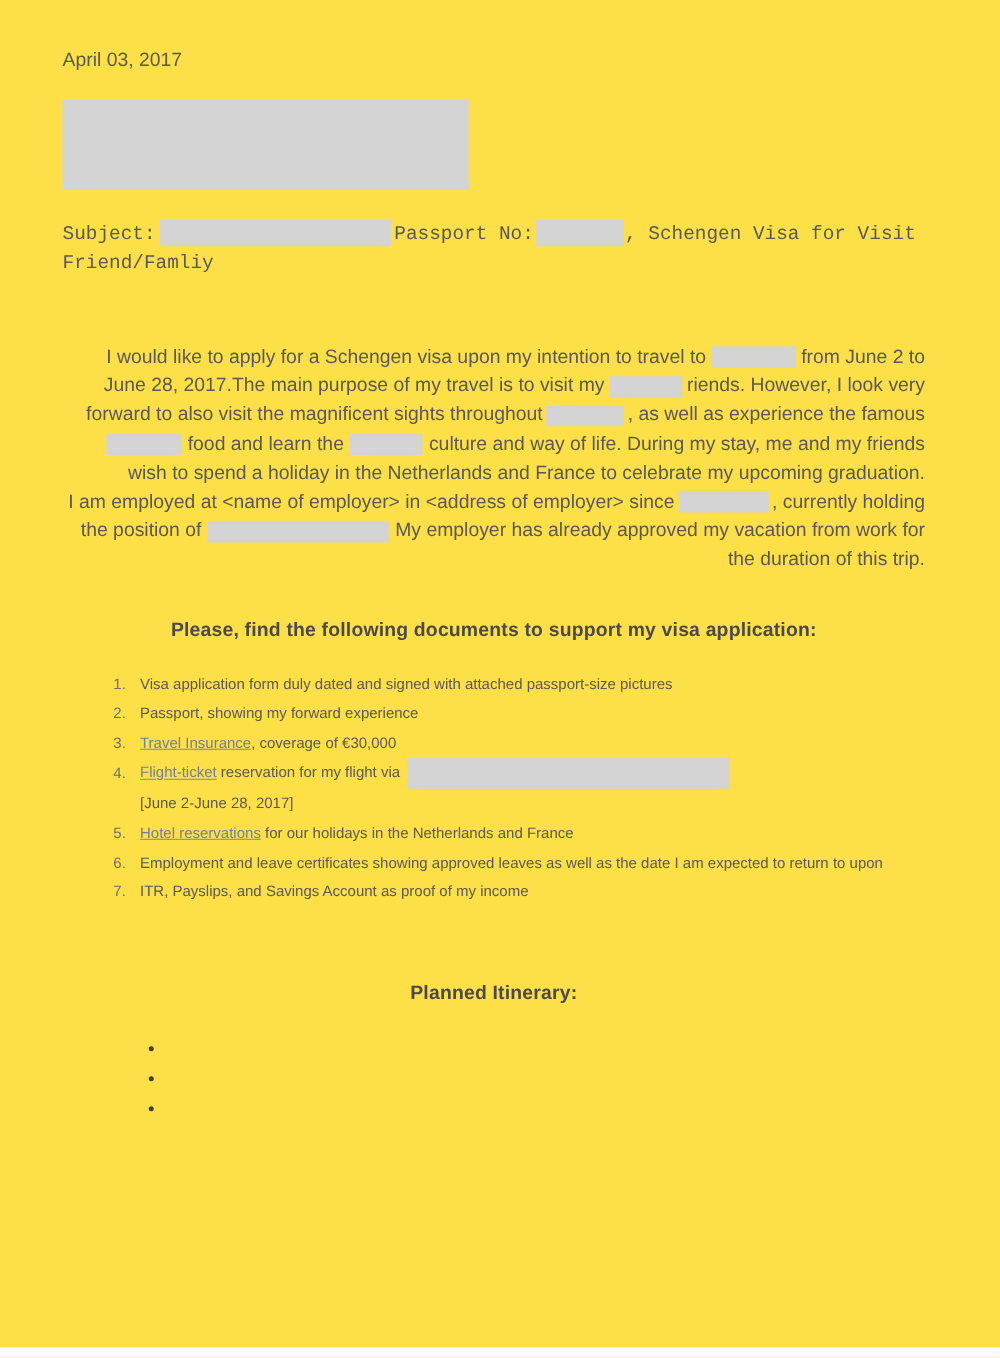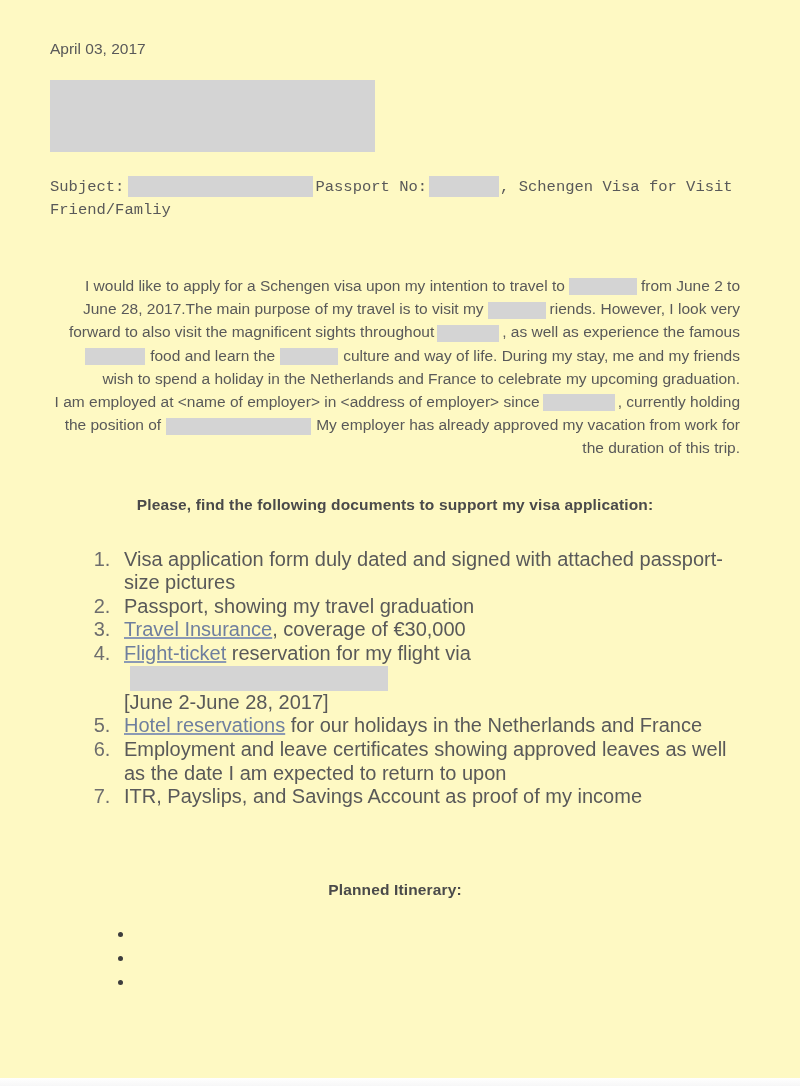--- a/index.html
+++ b/index.html
@@ -11,21 +11,21 @@
     width: 800px;
     height: 1086px;
     position: relative;
     font-family: "Liberation Sans", sans-serif;
     color: #595959;
     overflow: hidden;
   }
   .page {
     position: absolute;
     inset: 0;
-    background: #fef9c3;
+    background: #fde047;
   }
   .bottom-band {
     position: absolute;
     left: 0;
     right: 0;
     bottom: 0;
     height: 8px;
     background: linear-gradient(to bottom, #ffffff 0%, #fafafa 60%, #f7f7f8 100%);
   }
   .content {
@@ -80,23 +80,23 @@
     font-size: 15.5px;
     font-weight: bold;
     color: #4a4a4a;
     line-height: 22px;
     letter-spacing: 0.15px;
     text-align: center;
   }
 
   
   ol.docs {
-    margin: 12px;
+    margin: 0;
     padding: 0 0 0 54px;
-    font-size: 20px;
+    font-size: 12px;
     line-height: 23.6px;
     color: #595959;
   }
   ol.docs > li {
     padding-left: 8px;
     margin: 0;
   }
   ol.docs > li::marker {
     color: #6e6e6e;
   }
@@ -156,21 +156,21 @@
 
     <div class="heading-bold">Please, find the following documents to support my visa application:</div>
 
     <div class="spacer-20"></div>
 
     <ol class="docs">
       <li>
         <span>Visa application form duly dated and signed with attached passport-size pictures</span>
       </li>
       <li>
-        <span>Passport, showing my travel graduation</span>
+        <span>Passport, showing my forward experience</span>
       </li>
       <li>
         <a class="link" href="#">Travel Insurance</a><span>, coverage of €30,000</span>
       </li>
       <li>
         <a class="link" href="#">Flight-ticket</a><span> reservation for my flight via</span><span class="redact" style="width:258px;height:25px;margin-left:6px;"></span>
         <div>[June 2-June 28, 2017]</div>
       </li>
       <li>
         <a class="link" href="#">Hotel reservations</a><span> for our holidays in the Netherlands and France</span>

